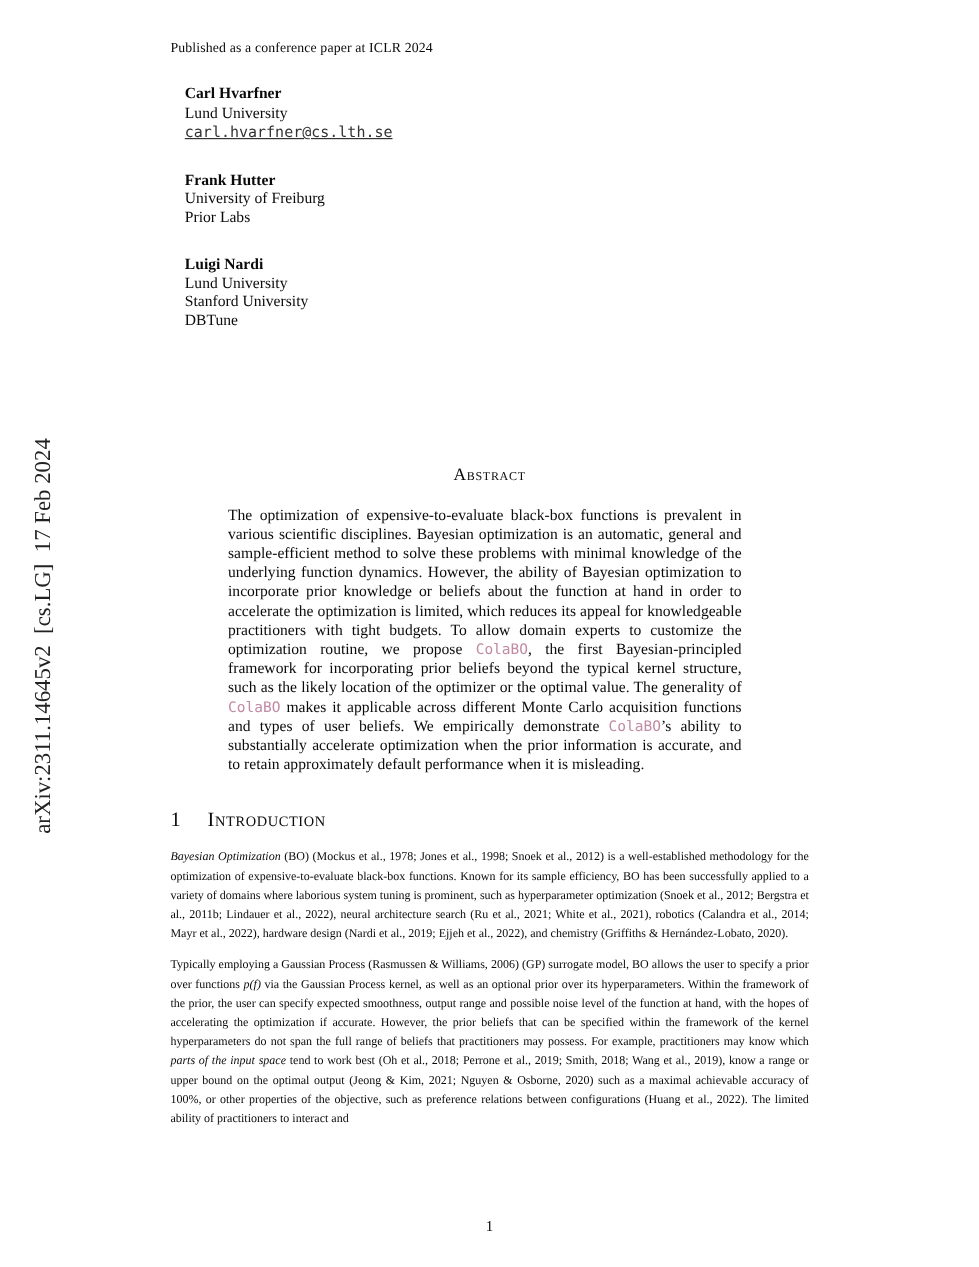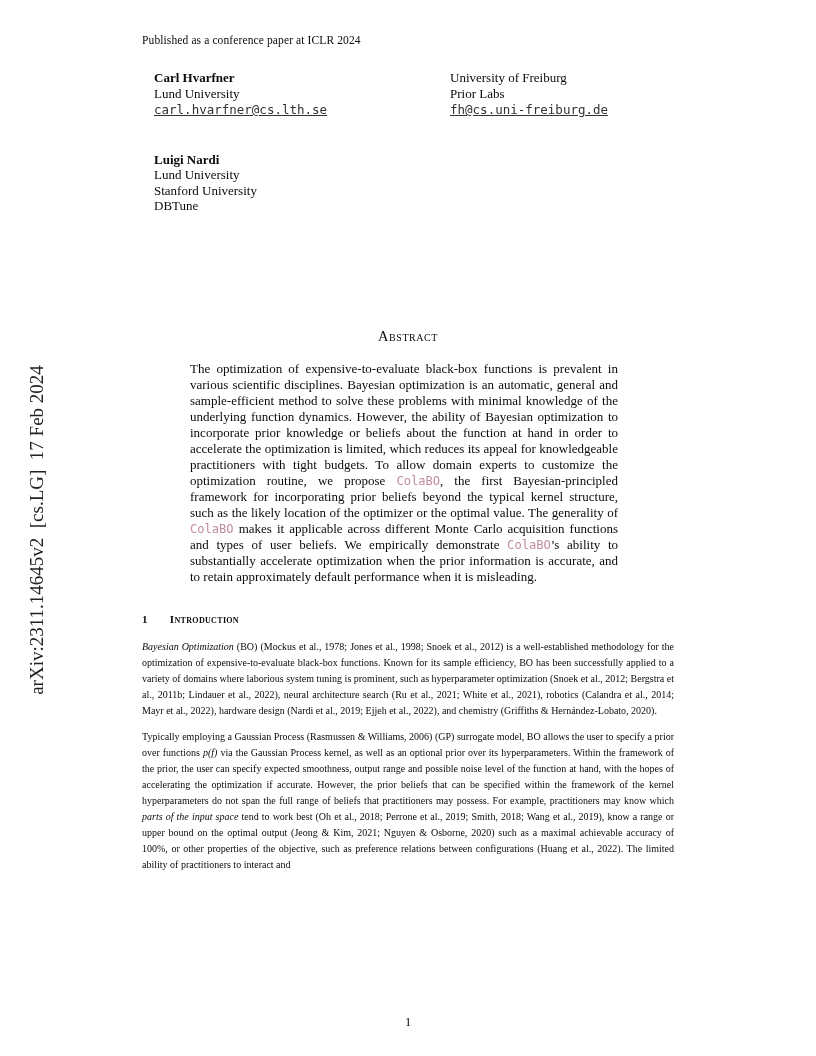--- a/index.html
+++ b/index.html
@@ -43,25 +43,26 @@
     letter-spacing: 0.03em;
     line-height: 29px;
   }
   .title-line { display: block; }
   .title-line1 {
     text-align: justify;
     text-align-last: justify;
   }
   .authors {
     display: grid;
-    grid-template-columns: 1fr 1fr;
+    grid-template-columns: 1fr;
     column-gap: 72px;
     row-gap: 34px;
     margin-top: 24px;
     padding-left: 12px;
+    gap: 24px;
   }
   .author-block { font-size: 13px; line-height: 15.5px; }
   .author-name { font-weight: bold; }
   .author-affiliations { white-space: pre-line; }
   .author-email {
     font-family: "DejaVu Sans Mono", "Liberation Mono", monospace;
     font-size: 12.5px;
     letter-spacing: 0;
     margin-top: 1px;
     color: #333333;
@@ -75,22 +76,22 @@
     letter-spacing: 0.04em;
   }
   .abstract-text {
     margin: 16px 56px 0 48px;
     font-size: 13px;
     line-height: 16px;
     text-align: justify;
   }
   .section-heading {
     margin: 28px 0 0 0;
-    font-size: 11px;
-    font-weight: bold;
+    font-size: 17px;
+    font-weight: normal;
     font-variant: small-caps;
     letter-spacing: 0.03em;
   }
   .section-number { display: inline-block; }
   .section-title { display: inline-block; margin-left: 22px; }
   .body-paragraph {
     margin: 14px 0 0 0;
     font-size: 10px;
     line-height: 16px;
     text-align: justify;
@@ -126,23 +127,23 @@
 
     <div class="authors">
 
       <div class="author-block">
         <div class="author-name">Carl Hvarfner</div>
         <div class="author-affiliations">Lund University</div>
         <div class="author-email">carl.hvarfner@cs.lth.se</div>
       </div>
 
       <div class="author-block">
+        <div class="author-name">Frank Hutter</div>
         <div class="author-affiliations">University of Freiburg
 Prior Labs</div>
-        <div class="author-email">fh@cs.uni-freiburg.de</div>
       </div>
 
       <div class="author-block">
         <div class="author-name">Luigi Nardi</div>
         <div class="author-affiliations">Lund University
 Stanford University
 DBTune</div>
       </div>
 
     </div>

